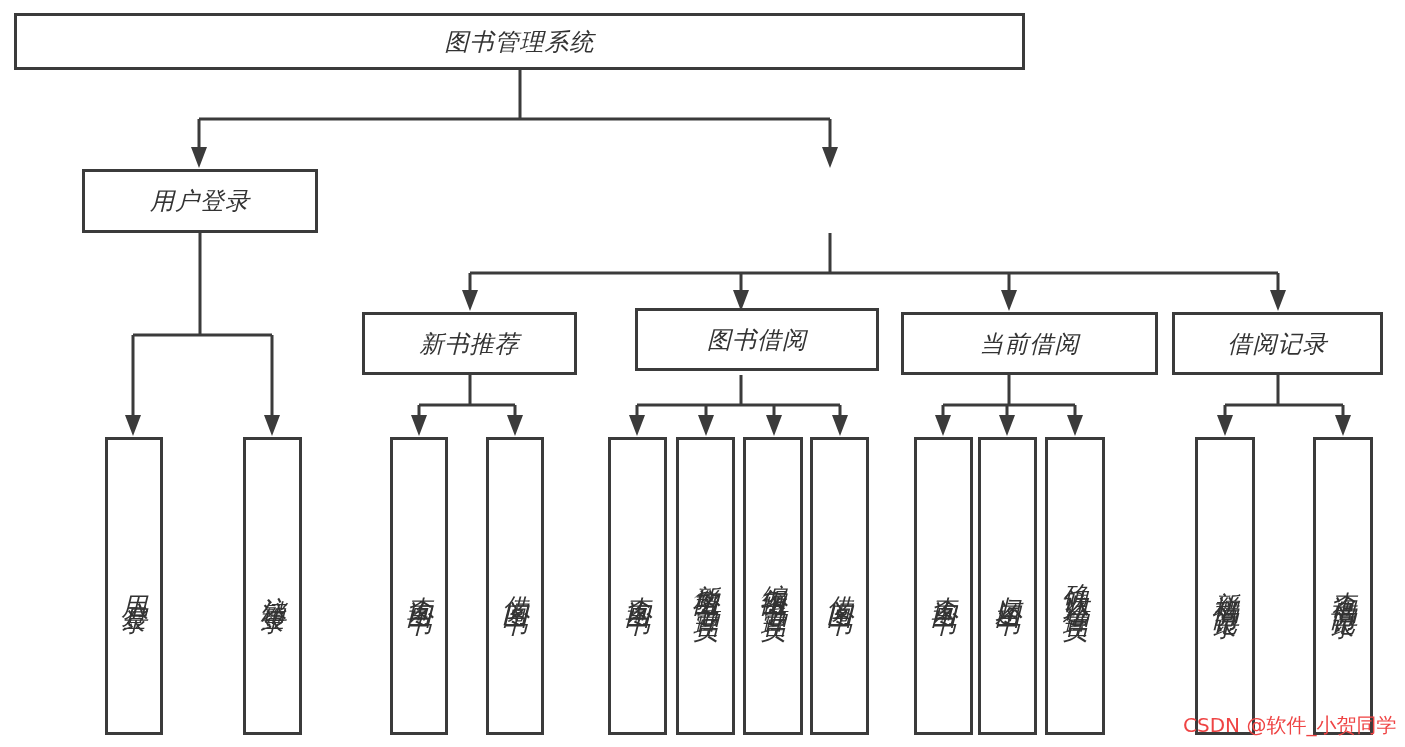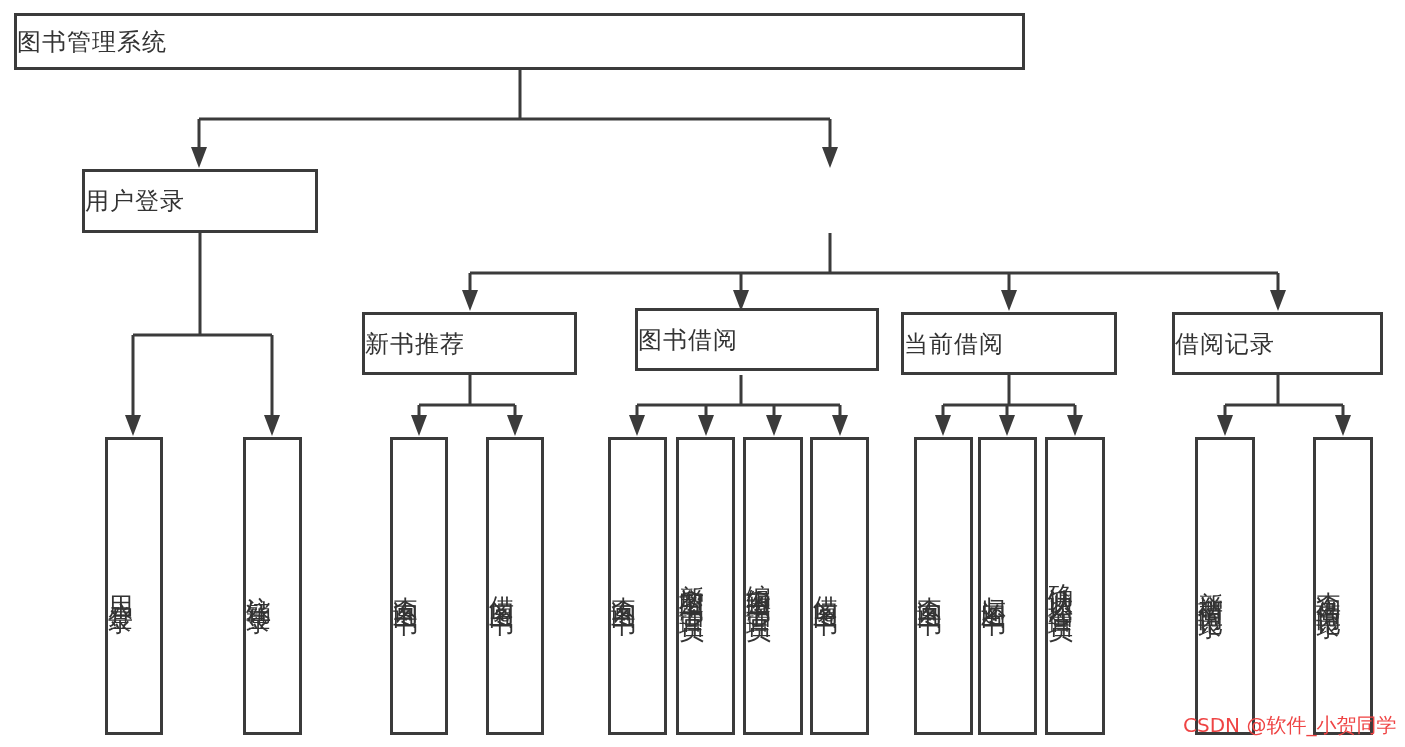--- a/index.html
+++ b/index.html
@@ -11,22 +11,23 @@
     overflow:hidden;
   }
   .connectors{position:absolute;left:0;top:0;width:1405px;height:747px;}
   .box{
     position:absolute;
     box-sizing:border-box;
     border:3px solid #3b3b3b;
     background:#ffffff;
     display:flex;
     align-items:center;
-    justify-content:flex-start;
+    justify-content:center;
     z-index:2;
+    font-style:italic;
   }
   .hlabel{
     color:#333333;
     font-size:24px;
     letter-spacing:1px;
     white-space:nowrap;
   }
   .vlabel{
     color:#333333;
     font-size:25px;
@@ -79,21 +80,21 @@
   <div class="box" style="left:82px;top:169px;width:236px;height:64px">
     <span class="hlabel">用户登录</span>
   </div>
 
   <div class="box" style="left:362px;top:312px;width:215px;height:63px">
     <span class="hlabel">新书推荐</span>
   </div>
   <div class="box" style="left:635px;top:308px;width:244px;height:63px">
     <span class="hlabel">图书借阅</span>
   </div>
-  <div class="box" style="left:901px;top:312px;width:216px;height:63px">
+  <div class="box" style="left:901px;top:312px;width:257px;height:63px">
     <span class="hlabel">当前借阅</span>
   </div>
   <div class="box" style="left:1172px;top:312px;width:211px;height:63px">
     <span class="hlabel">借阅记录</span>
   </div>
 
   <div class="box" style="left:105px;top:437px;width:58px;height:298px">
     <span class="vlabel">用户登录</span>
   </div>
   <div class="box" style="left:243px;top:437px;width:59px;height:298px">

